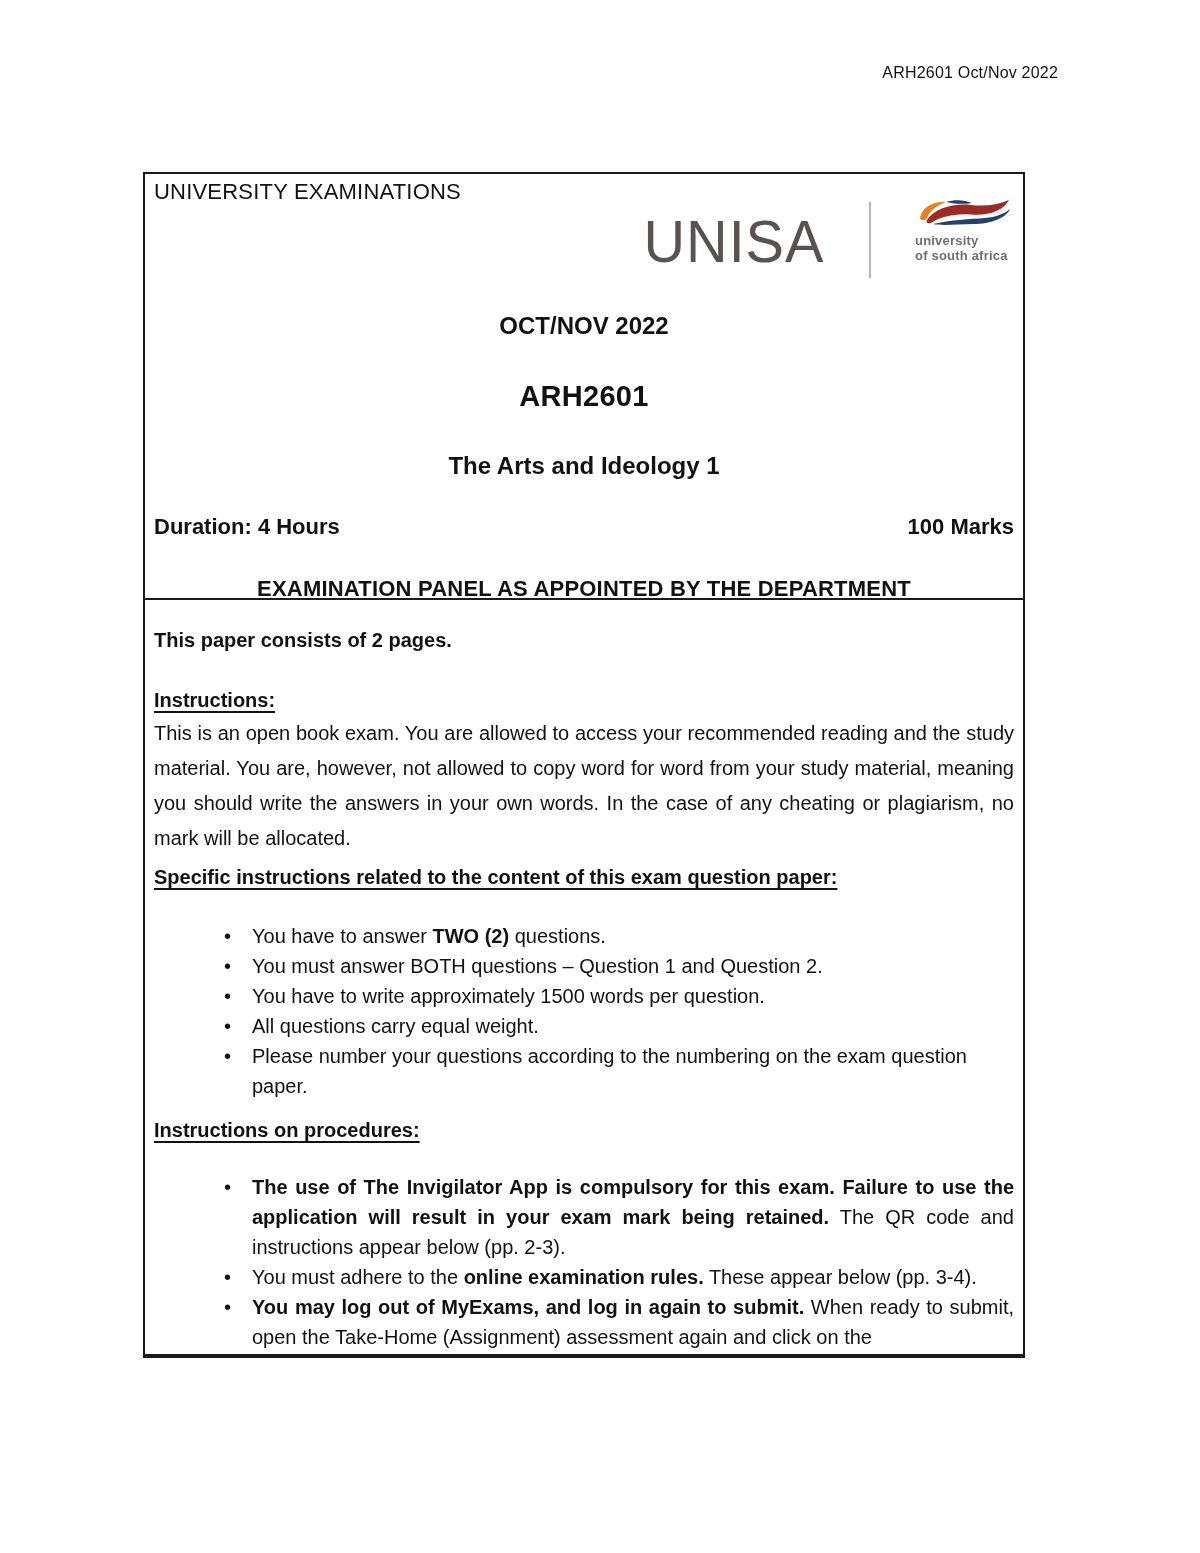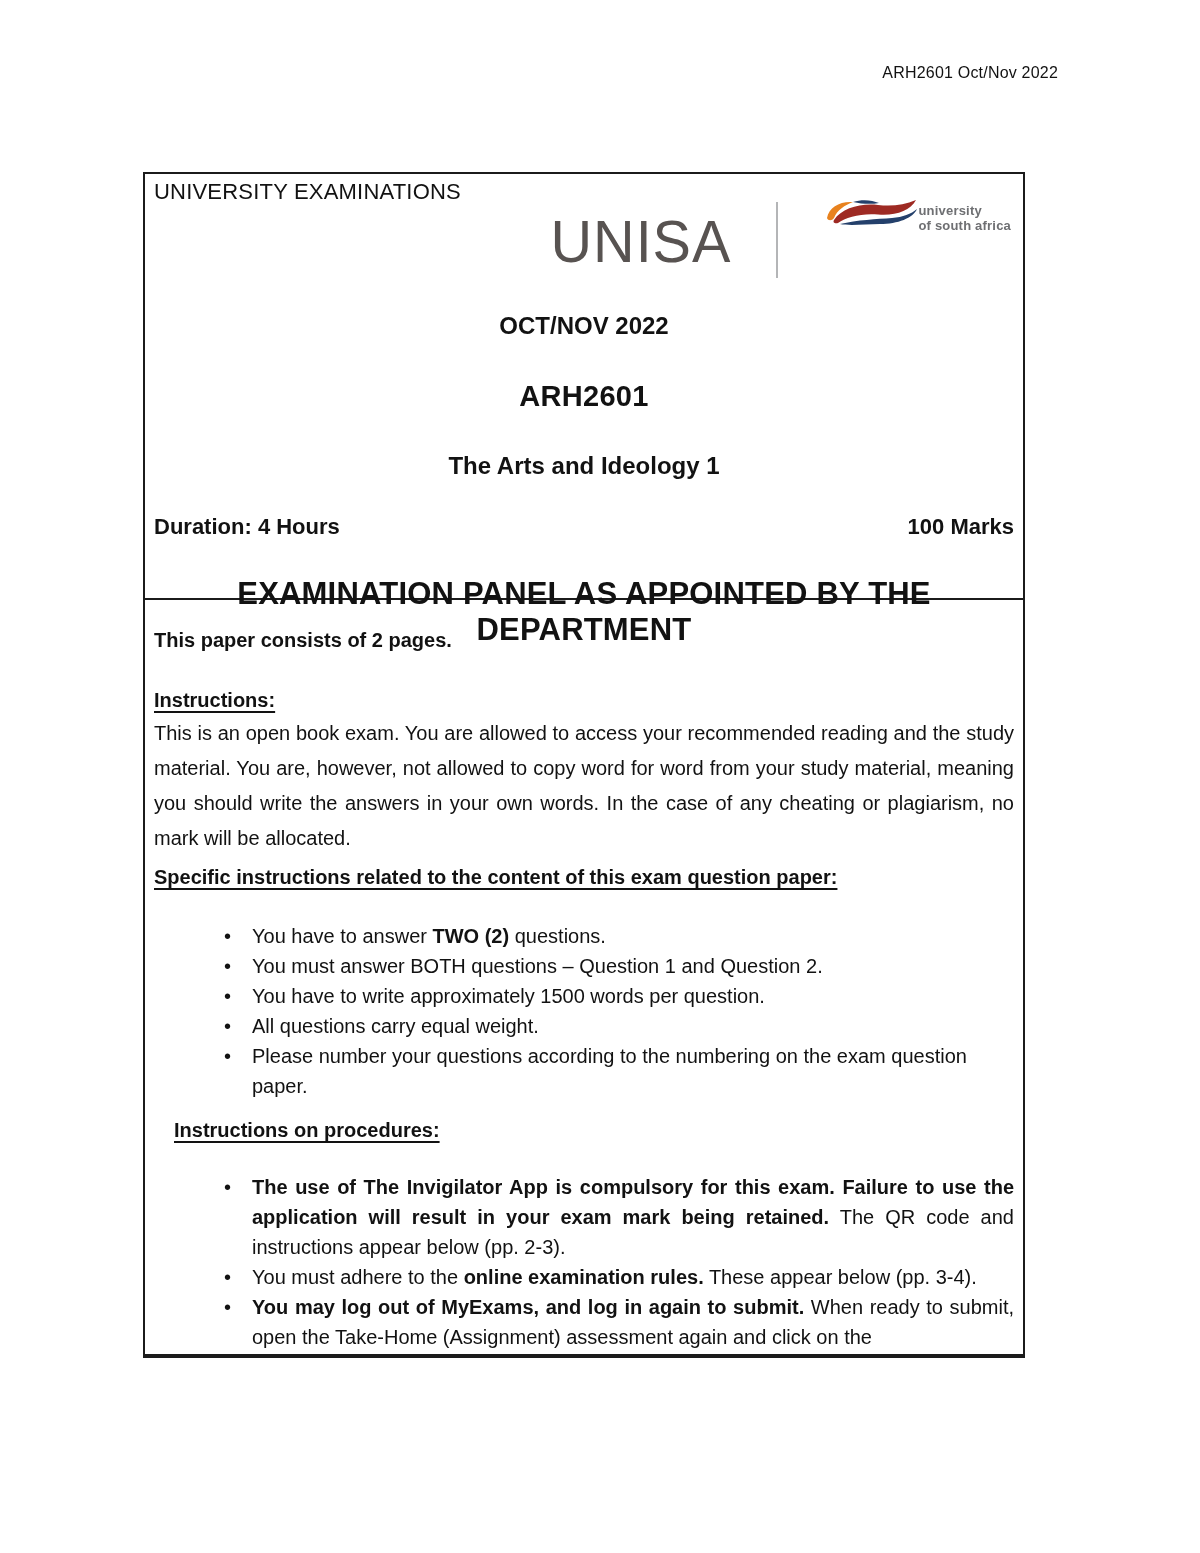--- a/index.html
+++ b/index.html
@@ -25,51 +25,51 @@
   
   .box-head { position:relative; height:426px; border-bottom:2px solid #1b1b1b; }
   .univ-exams { position:absolute; left:9px; top:5px; font-size:22px; font-weight:400; letter-spacing:.2px; }
 
   .logo { position:absolute; top:22px; right:12px; display:flex; align-items:flex-start;gap:35px; }
   .logo-word {
     font-size:60px; line-height:60px; color:#585351; letter-spacing:1px;
     font-weight:400; margin-top:16px; transform:scaleX(.96); transform-origin:right;
   }
   .logo-divider { width:2px; height:76px; background:#b4b5b7; margin:6px 9px 0 10px; }
-  .logo-right { display:flex; flex-direction:row; margin-top:2px; }
+  .logo-right { display:flex; flex-direction:column; margin-top:2px; }
   .swoosh { display:block; }
   .tagline { margin-top:5px; font-size:13px; line-height:15px; font-weight:700; color:#6e6f72; letter-spacing:.2px; }
 
   .center-line { position:absolute; left:0; right:0; text-align:center; font-weight:700; }
   .session { top:138px; font-size:24px; }
   .code { top:206px; font-size:29px; letter-spacing:.3px; }
   .course-title { top:278px; font-size:24px; }
   .duration-row {
     position:absolute; left:9px; right:9px; top:340px;
     display:flex; justify-content:space-between; font-size:22px; font-weight:700;
   }
-  .panel { top:402px; font-size:31px; letter-spacing:.2px; }
+  .panel { top:402px; font-size:22px; letter-spacing:.2px; }
 
   
   .box-body { padding:0 9px; font-size:20px; overflow:hidden; height:752px; }
   .b { font-weight:700; }
   .pages-note { margin-top:27px; font-weight:700; line-height:27px; }
   .heading {
     font-weight:700; line-height:27px;
     text-decoration:underline; text-decoration-thickness:2px; text-underline-offset:4px;
   }
   .h-instructions { margin-top:33px; }
   .para { margin-top:2px; line-height:35px; text-align:justify; }
   .h-specific { margin-top:8px; }
   .bullets { list-style:none; }
   .bullets li { position:relative; padding-left:98px; }
   .bullets li::before { content:"\2022"; position:absolute; left:70px; }
   .specific { margin-top:30px; }
   .specific li { line-height:30px; }
-  .h-procedures { margin-top:16px;margin-left:20px; }
+  .h-procedures { margin-top:16px; }
   .procedures { margin-top:28px; }
   .procedures li { line-height:30px; text-align:justify; }
 </style>
 </head>
 <body>
 
 <div class="page">
 
   <div class="running-header">ARH2601 Oct/Nov 2022</div>
 

